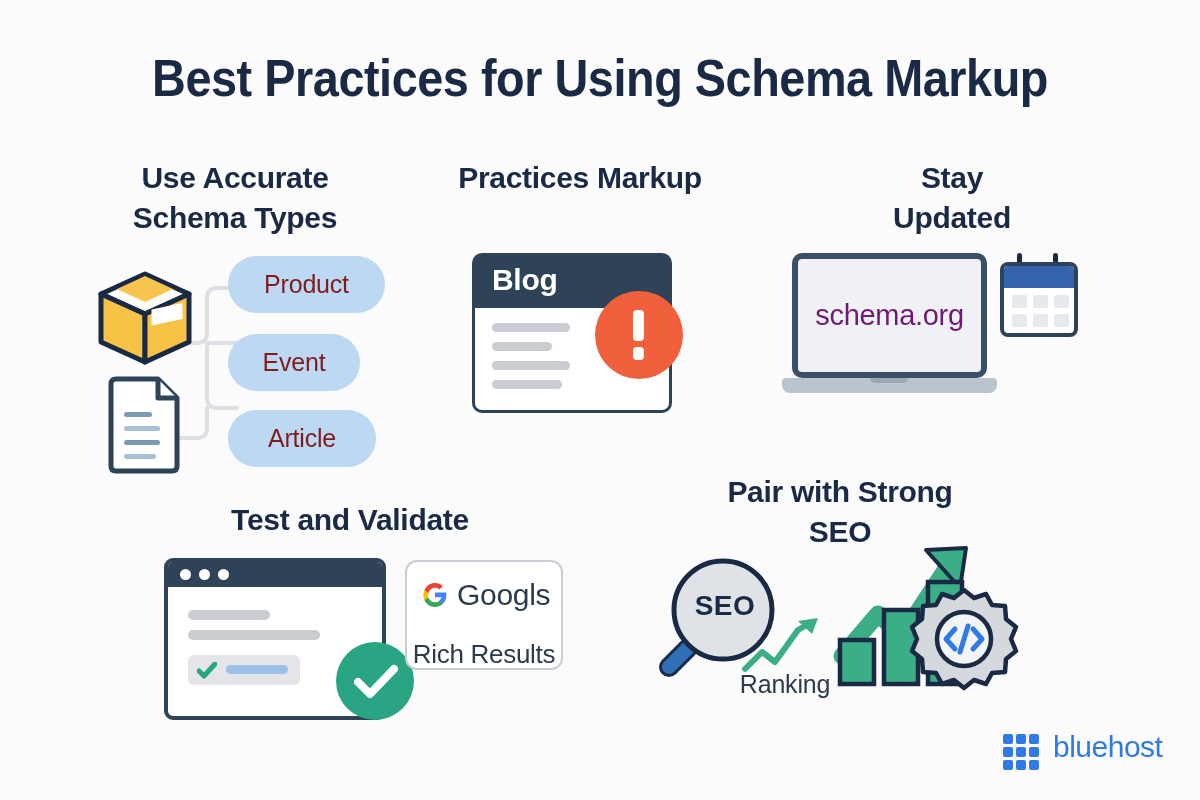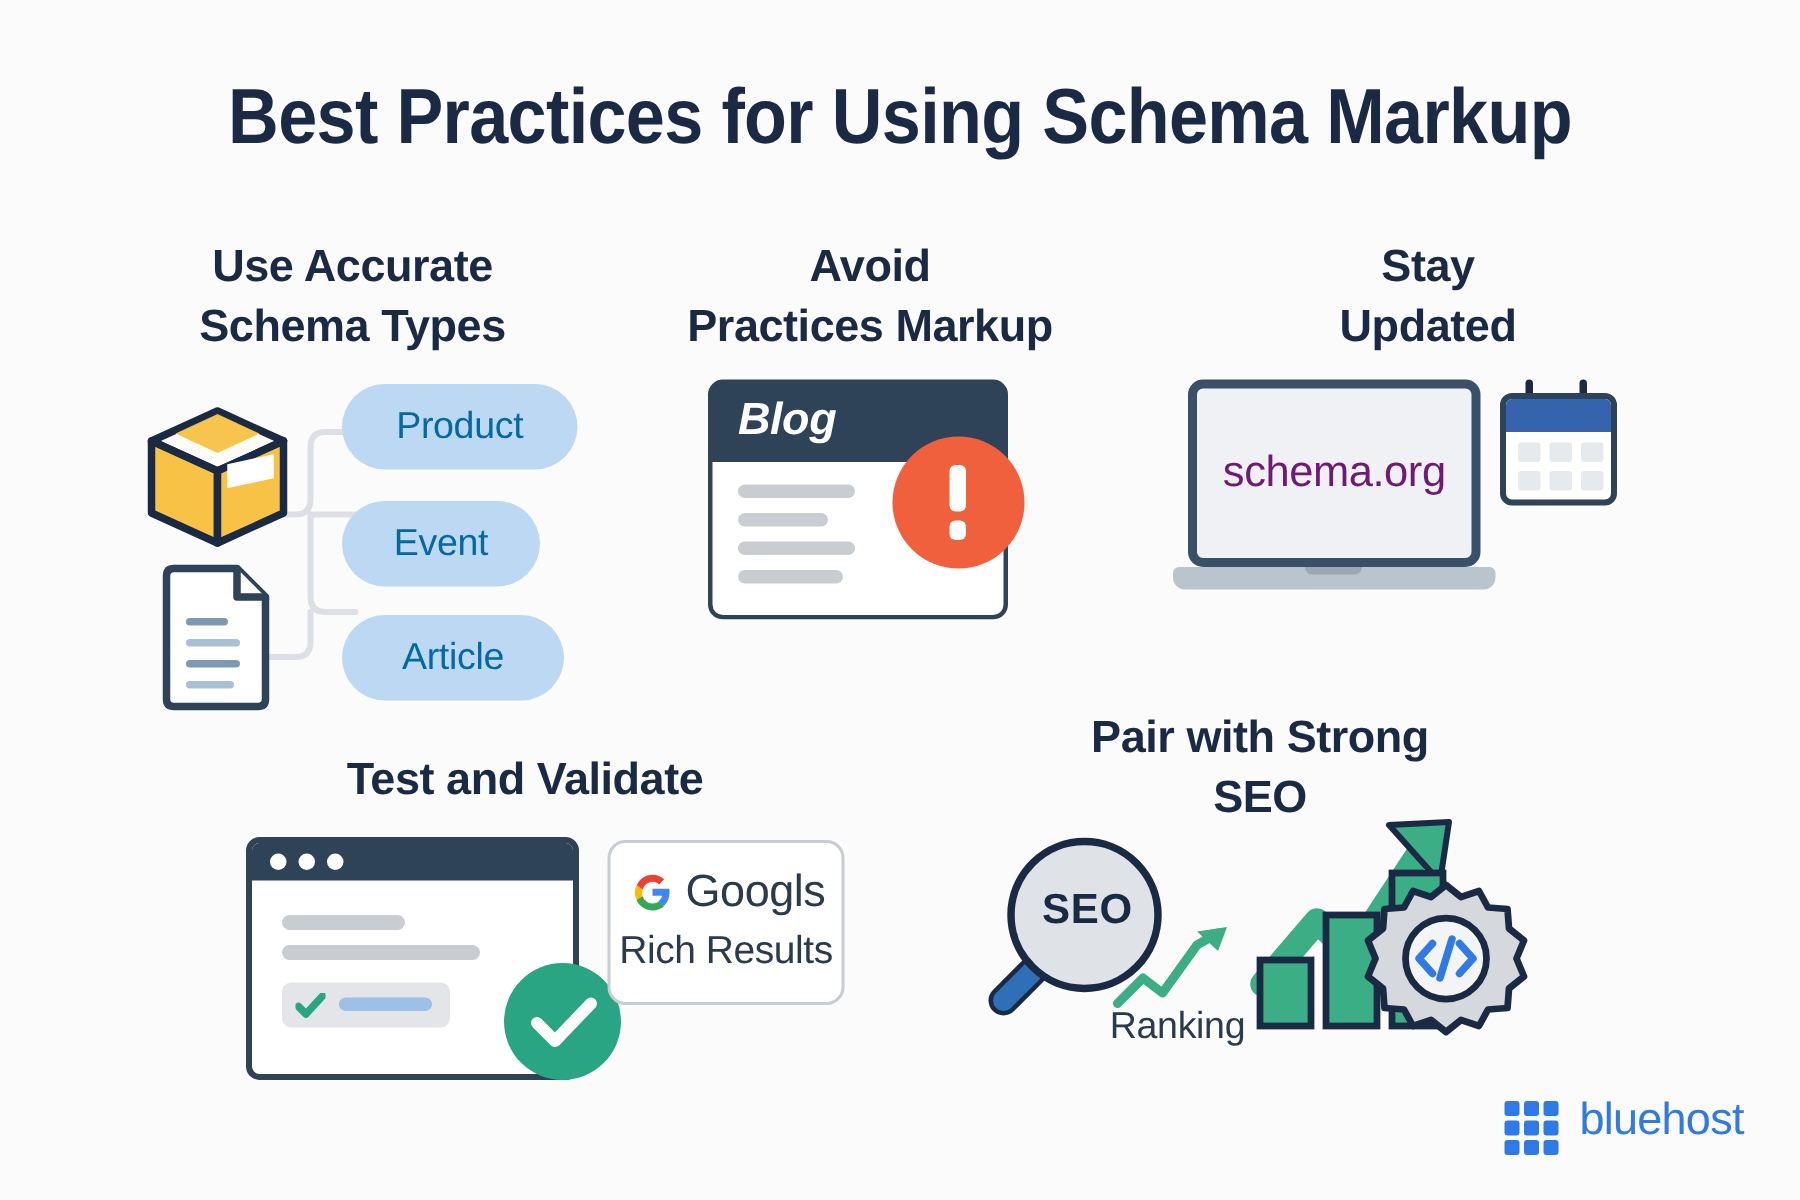--- a/index.html
+++ b/index.html
@@ -43,21 +43,21 @@
 
   
   .pill {
     position: absolute;
     background: #bcd8f2;
     border-radius: 40px;
     display: flex;
     align-items: center;
     justify-content: center;
     font-size: 25px;
-    color: #0369a1;
+    color: #7f1d1d;
     letter-spacing: -0.2px;
   }
 
   
   .blog-card-header {
     position: absolute;
     background: #2e4258;
     border-radius: 10px 10px 0 0;
   }
   .blog-title {
@@ -165,20 +165,21 @@
     font-size: 30px;
     color: #2b3a4d;
     letter-spacing: -0.3px;
   }
   .google-line2 {
     position: absolute;
     text-align: center;
     font-size: 26px;
     color: #2b3a4d;
     letter-spacing: -0.3px;
+    margin-top: 21px;
   }
 
   
   .seo-text {
     position: absolute;
     font-weight: bold;
     font-size: 28px;
     color: #1b2a44;
     letter-spacing: 0.5px;
   }
@@ -237,25 +238,24 @@
       <rect x="21" y="78" width="32" height="5" rx="2.5" fill="#a9c0d4"></rect>
     </svg>
 
     <div class="pill" style="left:143px; top:98px; width:157px; height:57px;">Product</div>
     <div class="pill" style="left:143px; top:252px; width:148px; height:57px;">Article</div>
     <div class="pill" style="left:143px; top:176px; width:132px; height:57px;">Event</div>
   </div>
 
   <div class="abs" style="left:420px; top:158px; width:320px; height:290px;">
     <div class="section-heading abs" style="left:0; top:0; width:320px;">
-      <div>Avoid</div>
       <div>Practices Markup</div>
     </div>
 
-    <div class="abs" style="left:52px; top:95px; width:200px; height:168px;font-style:italic;">
+    <div class="abs" style="left:52px; top:95px; width:200px; height:168px;">
       <div class="blog-card-header" style="left:0; top:0; width:200px; height:55px;"></div>
       <div class="blog-title" style="left:20px; top:10px;">Blog</div>
       <div class="blog-body" style="left:0; top:55px; width:200px; height:105px;"></div>
       <div class="gray-line" style="left:20px; top:70px; width:78px; height:9px;"></div>
       <div class="gray-line" style="left:20px; top:89px; width:60px; height:9px;"></div>
       <div class="gray-line" style="left:20px; top:108px; width:78px; height:9px;"></div>
       <div class="gray-line" style="left:20px; top:127px; width:70px; height:9px;"></div>
     </div>
 
     <div class="alert-circle" style="left:175px; top:133px; width:88px; height:88px;">

